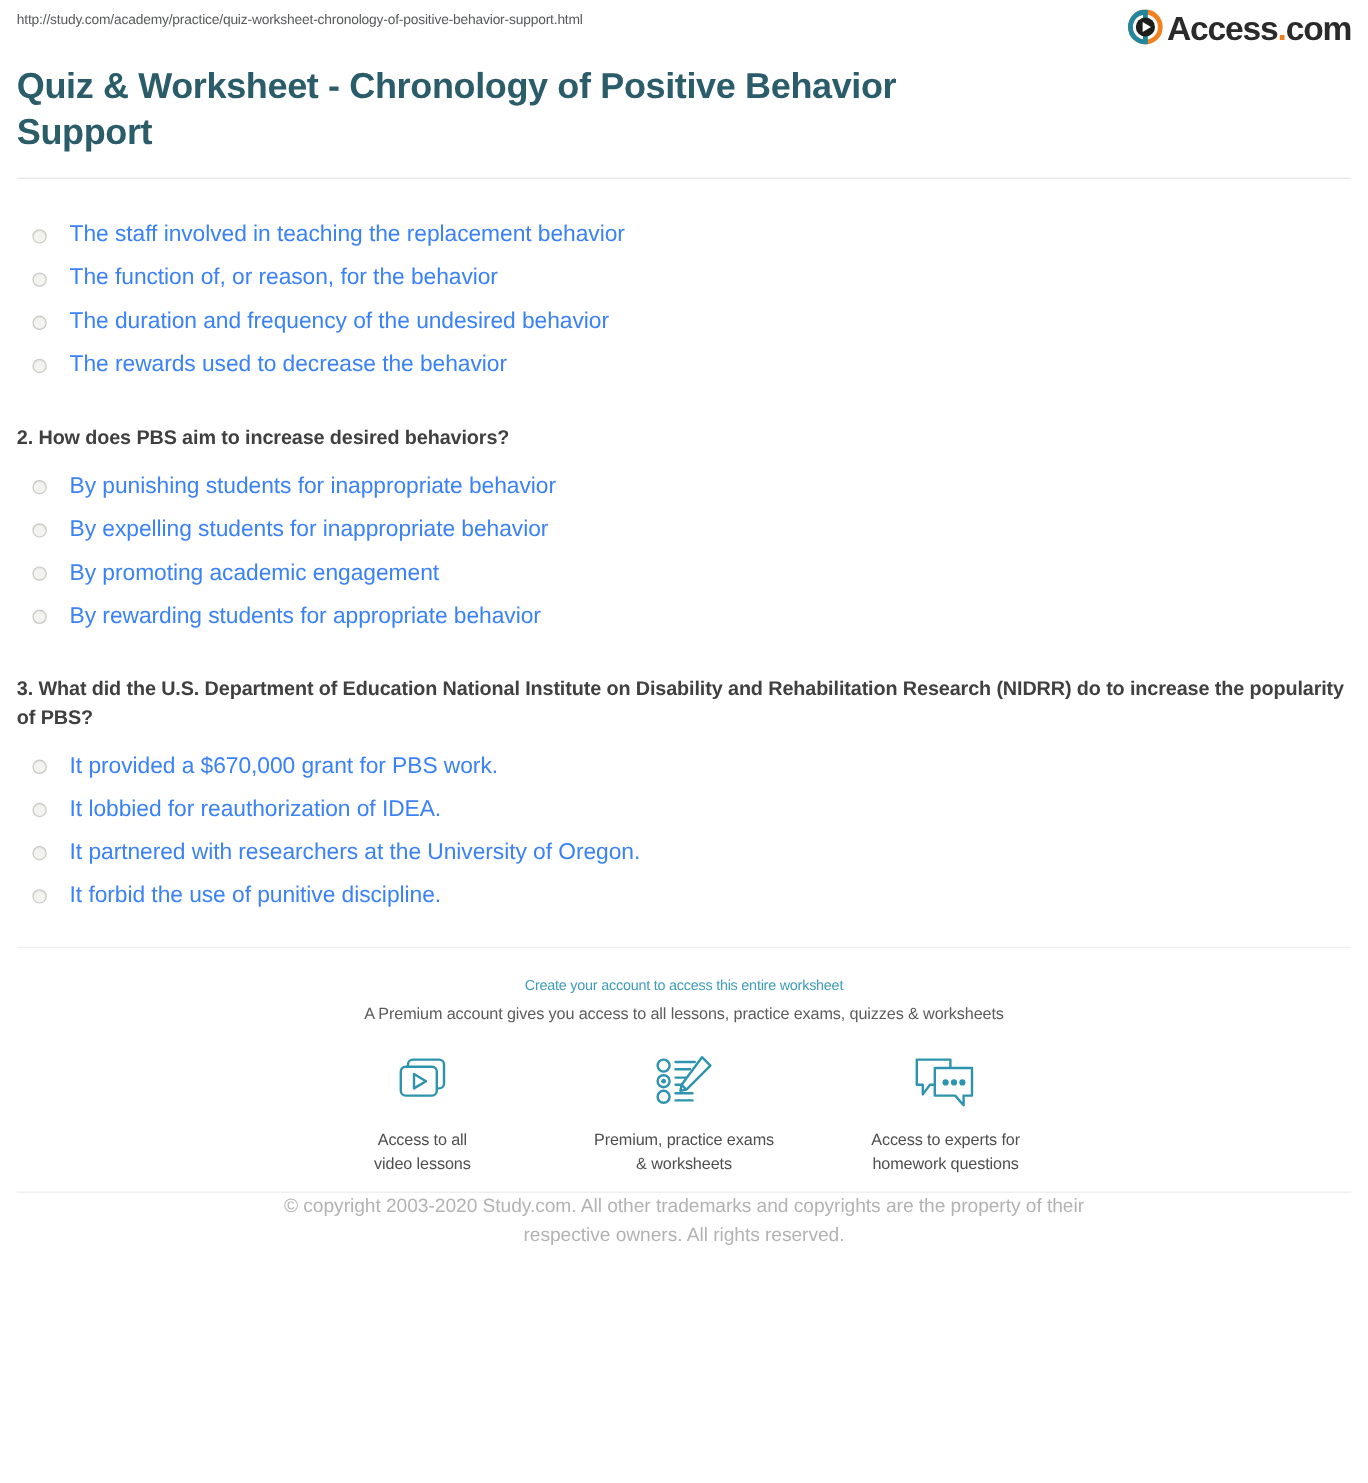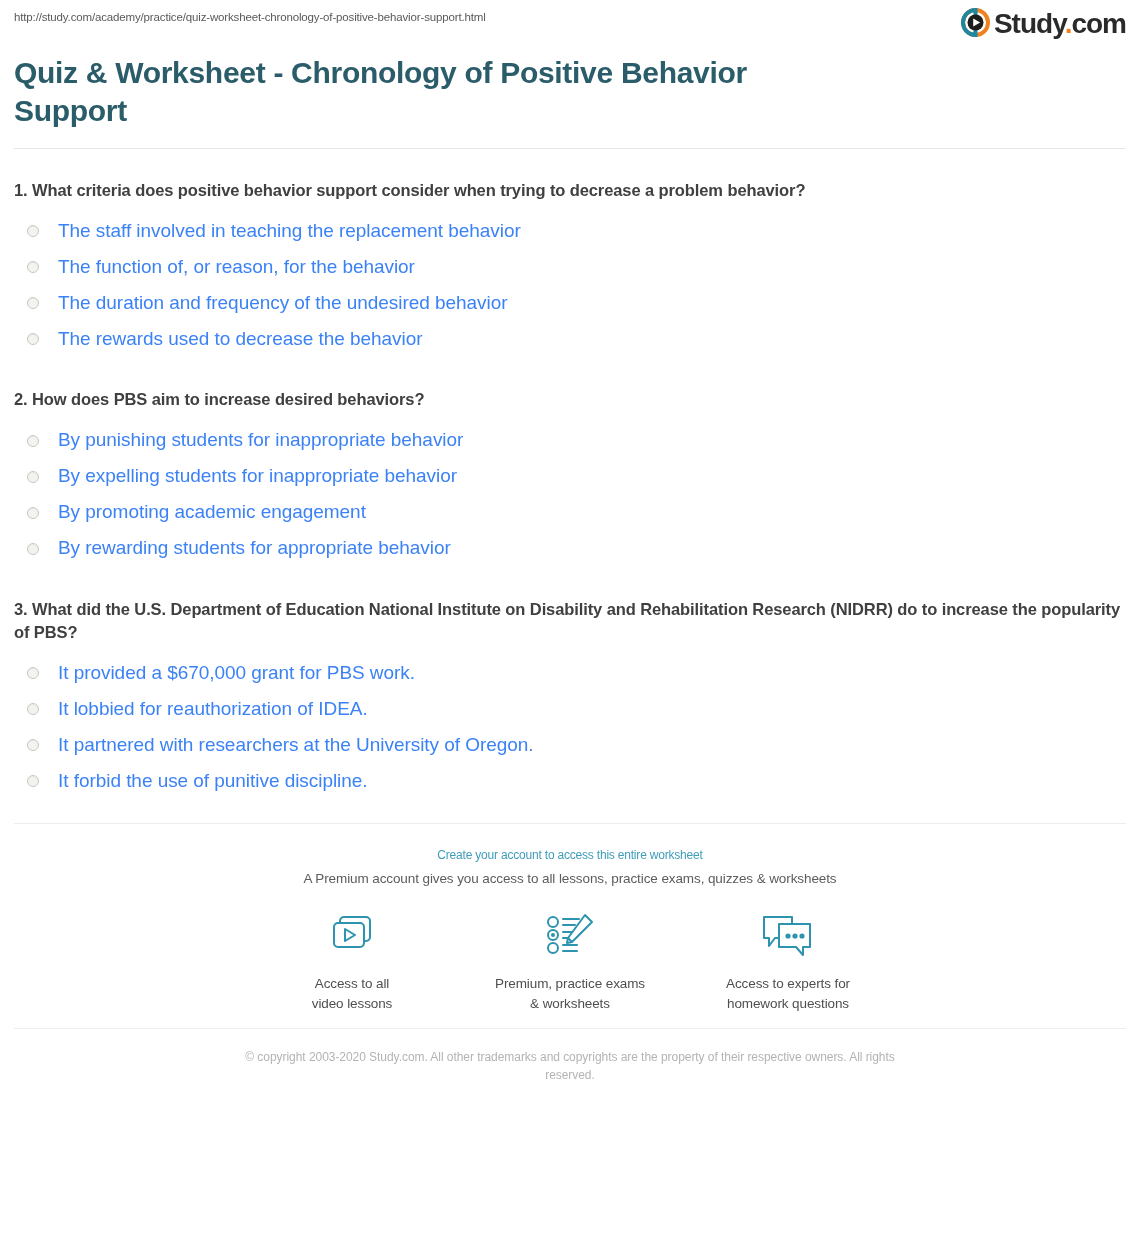--- a/index.html
+++ b/index.html
@@ -148,22 +148,21 @@
     justify-content: center;
   }
   .feature-label {
     margin-top: 8px;
     font-size: 13.5px;
     line-height: 1.45;
     color: #4f4f4f;
     letter-spacing: -0.1px;
   }
   .copyright {
-    margin-top: 19px;
-    font-size: 12px;
+    font-size: 16px;
     line-height: 1.5;
     color: #b3b3b3;
     text-align: center;
     max-width: 700px;
     margin-left: auto;
     margin-right: auto;
     letter-spacing: -0.05px;
   }
 </style>
 </head>
@@ -174,31 +173,30 @@
 
   <div class="logo">
     <span class="logo-mark">
       <svg width="29" height="29" viewBox="0 0 29 29" aria-hidden="true">
         <circle cx="14.5" cy="14.5" r="12.5" fill="none" stroke="#f08121" stroke-width="4"></circle>
         <path d="M14.5 2 A12.5 12.5 0 0 0 14.5 27 Z" fill="none" stroke="#1f87a0" stroke-width="4"></path>
         <circle cx="14.5" cy="14.5" r="8" fill="#1d1d1b"></circle>
         <polygon points="12.2,10.4 19.2,14.5 12.2,18.6" fill="#ffffff"></polygon>
       </svg>
     </span>
-    <span class="logo-word"><span>Study</span><span class="logo-dot">.</span><span>com</span></span>
+    <span class="logo-word"><span>Access</span><span class="logo-dot">.</span><span>com</span></span>
   </div>
 </div>
 
 <h1 class="page-title">Quiz &amp; Worksheet - Chronology of Positive Behavior Support</h1>
 <div class="rule"></div>
 
 <div class="questions">
 
   <div class="q-block">
-    <div class="q-text">1. What criteria does positive behavior support consider when trying to decrease a problem behavior?</div>
     <div class="options">
       <div class="option">
         <span class="radio"></span>
         <span class="option-label">The staff involved in teaching the replacement behavior</span>
       </div>
       <div class="option">
         <span class="radio"></span>
         <span class="option-label">The function of, or reason, for the behavior</span>
       </div>
       <div class="option">

